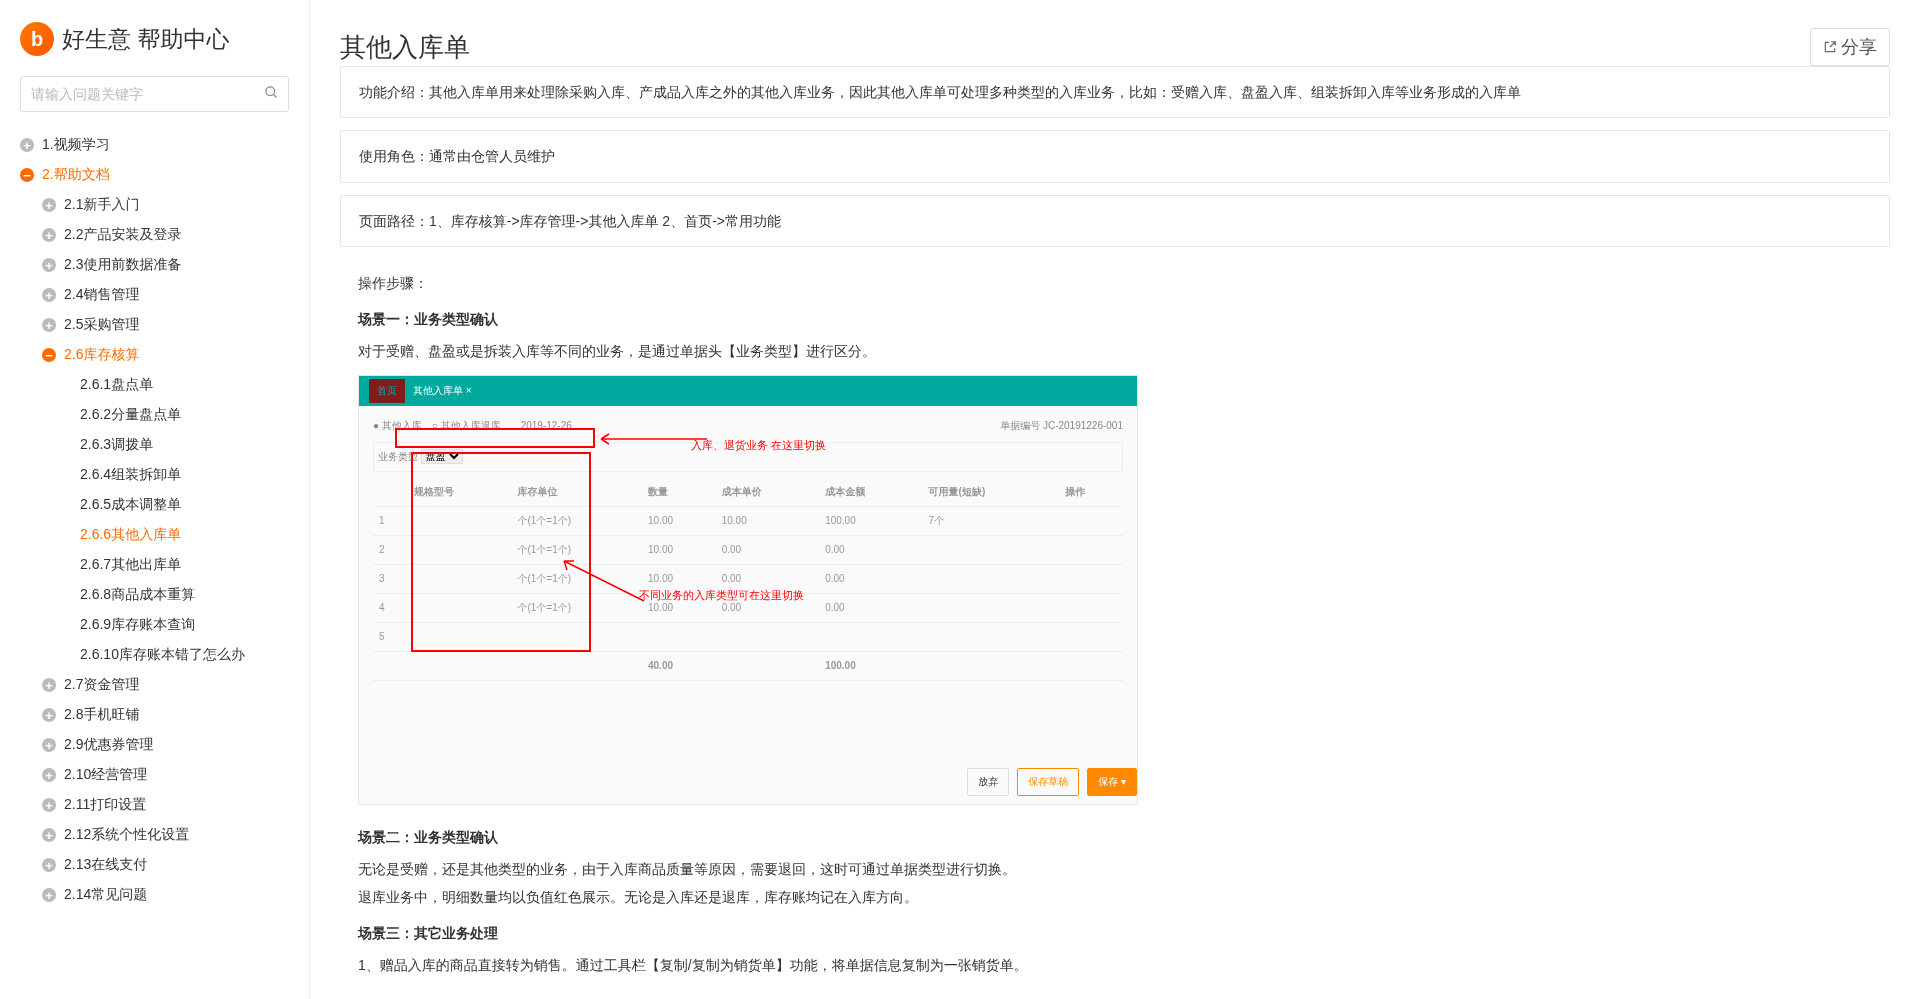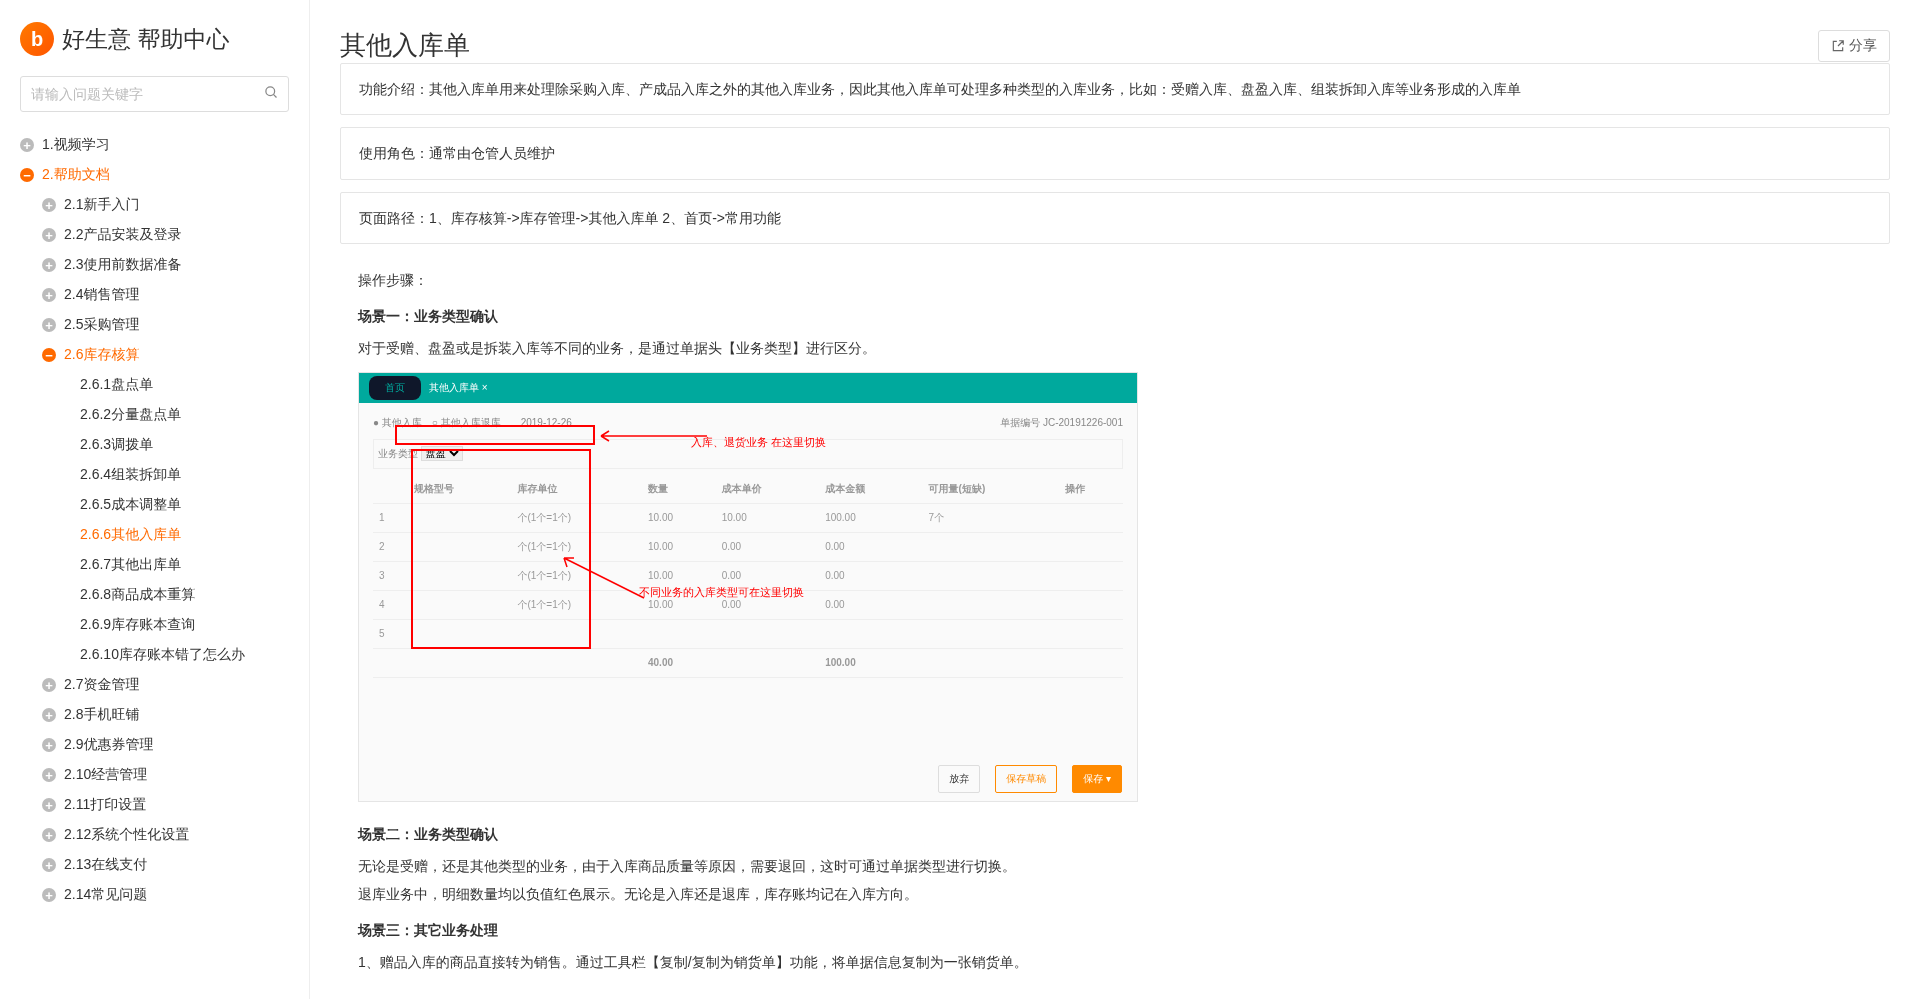--- a/index.html
+++ b/index.html
@@ -18,35 +18,35 @@
 .nav .plus-icon,.nav .minus-icon{width:14px;height:14px;border-radius:50%;display:flex;align-items:center;justify-content:center;font-size:13px;margin-right:8px;flex-shrink:0;color:#fff;font-weight:bold;line-height:1}
 .nav .plus-icon{background:#bbb}
 .nav .minus-icon{background:#ff6a00}
 .nav .l1{padding-left:0}
 .nav .l2{padding-left:22px}
 .nav .l3{padding-left:60px}
 .nav .active{color:#ff6a00}
 .main{flex:1;padding:28px 30px;overflow:auto}
 .main-header{display:flex;justify-content:space-between;align-items:center;}
 .page-title{font-size:26px;font-weight:500;color:#333}
-.share-btn{border:1px solid #ddd;background:#fff;padding:6px 12px;border-radius:3px;font-size:14px;color:#555;display:flex;align-items:center;cursor:pointer}
+.share-btn{border:1px solid #ddd;background:#fff;padding:6px 12px;border-radius:3px;font-size:18px;color:#555;display:flex;align-items:center;cursor:pointer}
 .share-btn svg{margin-right:4px}
 .info-box{border:1px solid #e5e5e5;border-radius:2px;padding:14px 18px;margin-bottom:12px;font-size:14px;line-height:1.6}
 .info-box .label{color:#333}
 .content{padding:10px 18px;line-height:2}
 .content .sub-title{font-weight:bold;margin-top:8px;margin-bottom:4px}
 .screenshot-placeholder{width:780px;height:430px;border:1px solid #e5e5e5;margin:10px 0 18px;background:#fafafa;position:relative;overflow:hidden}
 .sp-topbar{height:22px;background:#f5f5f5;display:flex;align-items:center;padding:0 8px;font-size:10px;color:#888}
 .sp-header{height:30px;background:#00a99d;display:flex;align-items:center;padding:0 10px;color:#fff;font-size:10px}
 .sp-body{padding:10px 14px;font-size:10px;color:#888}
 .sp-redbox{border:2px solid red;position:absolute}
 .sp-redtext{color:red;font-size:11px;position:absolute}
 .sp-table{width:100%;border-collapse:collapse;margin-top:6px}
 .sp-table th,.sp-table td{border-bottom:1px solid #eee;padding:4px 6px;text-align:left;font-size:10px;color:#999}
-.sp-footer{position:absolute;bottom:8px;right:15px;display:flex;gap:15px}
+.sp-footer{position:absolute;bottom:8px;right:0;display:flex;gap:8px}
 .sp-footer .btn{border:1px solid #ddd;padding:3px 10px;font-size:10px;border-radius:2px}
 .sp-footer .btn.orange{background:#ff8a00;color:#fff;border-color:#ff8a00}
 </style>
 </head>
 <body>
 
 <div class="container">
   <aside class="sidebar">
     <div class="logo-row">
       <div class="logo-icon">b</div>
@@ -180,21 +180,21 @@
       <span class="label">页面路径：</span><span>1、库存核算-&gt;库存管理-&gt;其他入库单 2、首页-&gt;常用功能</span>
     </div>
 
     <div class="content">
       <p>操作步骤：</p>
       <p class="sub-title">场景一：业务类型确认</p>
       <p>对于受赠、盘盈或是拆装入库等不同的业务，是通过单据头【业务类型】进行区分。</p>
 
       <div class="screenshot-placeholder">
         <div class="sp-header">
-            <span style="background:#0f172a;color:#00a99d;padding:2px 16px;border-radius:8px">首页</span>
+            <span style="background:#7f1d1d;color:#00a99d;padding:2px 8px;border-radius:0">首页</span>
             <span style="margin-left:8px">其他入库单 ×</span>
           </div>
         <div class="sp-body">
           <div style="display:flex;justify-content:space-between;margin-bottom:6px">
               <span>● 其他入库　○ 其他入库退库　　2019-12-26</span>
               <span>单据编号 JC-20191226-001</span>
             </div>
           <div style="border:1px solid #eee;padding:4px;margin:4px 0">业务类型 <select style="font-size:10px;border:1px solid #ddd"><option>盘盈</option></select></div>
           <table class="sp-table">
             <tbody>

